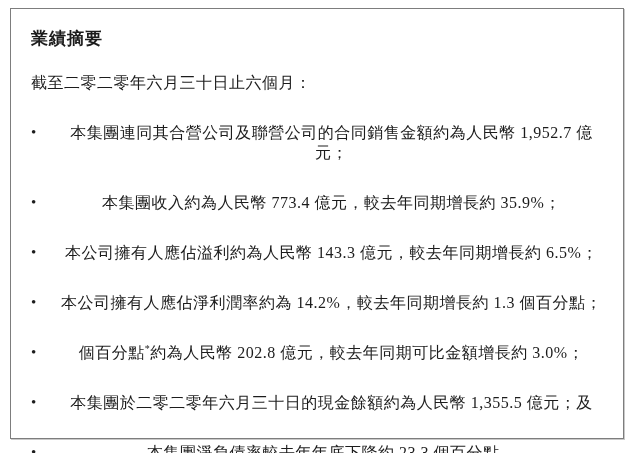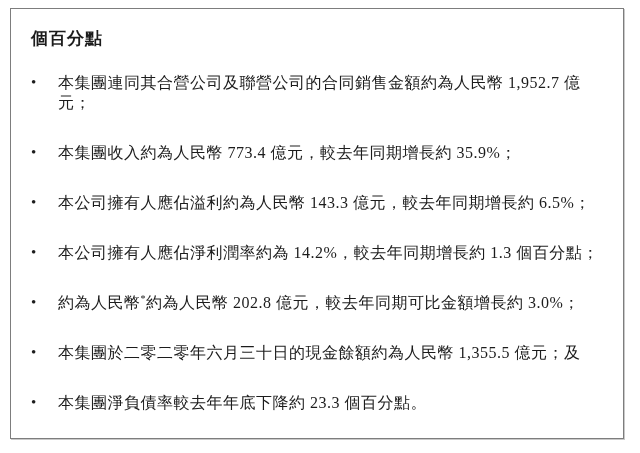--- a/index.html
+++ b/index.html
@@ -58,35 +58,37 @@
     margin-bottom: 0;
   }
   .marker {
     flex: 0 0 27px;
     width: 27px;
     font-size: 15px;
     line-height: 1.3;
   }
   .item-text {
     flex: 1 1 auto;
+    text-align: center;
   }
   .item-text sup {
     font-size: 10px;
     line-height: 0;
     vertical-align: super;
   }
 </style>
 </head>
 <body>
 
 <div class="page">
   <div class="panel">
 
-    <h1 class="title">個百分點</h1>
+    <h1 class="title">業績摘要</h1>
 
+    <p class="subtitle">截至二零二零年六月三十日止六個月：</p>
 
     <ul class="highlights">
 
       <li>
         <span class="marker">•</span>
         <span class="item-text">本集團連同其合營公司及聯營公司的合同銷售金額約為人民幣 1,952.7 億元；</span>
       </li>
 
       <li>
         <span class="marker">•</span>
@@ -98,21 +100,21 @@
         <span class="item-text">本公司擁有人應佔溢利約為人民幣 143.3 億元，較去年同期增長約 6.5%；</span>
       </li>
 
       <li>
         <span class="marker">•</span>
         <span class="item-text">本公司擁有人應佔淨利潤率約為 14.2%，較去年同期增長約 1.3 個百分點；</span>
       </li>
 
       <li>
         <span class="marker">•</span>
-        <span class="item-text"><span>約為人民幣</span><sup>*</sup><span>約為人民幣 202.8 億元，較去年同期可比金額增長約 3.0%；</span></span>
+        <span class="item-text"><span>個百分點</span><sup>*</sup><span>約為人民幣 202.8 億元，較去年同期可比金額增長約 3.0%；</span></span>
       </li>
 
       <li>
         <span class="marker">•</span>
         <span class="item-text">本集團於二零二零年六月三十日的現金餘額約為人民幣 1,355.5 億元；及</span>
       </li>
 
       <li>
         <span class="marker">•</span>
         <span class="item-text">本集團淨負債率較去年年底下降約 23.3 個百分點。</span>

